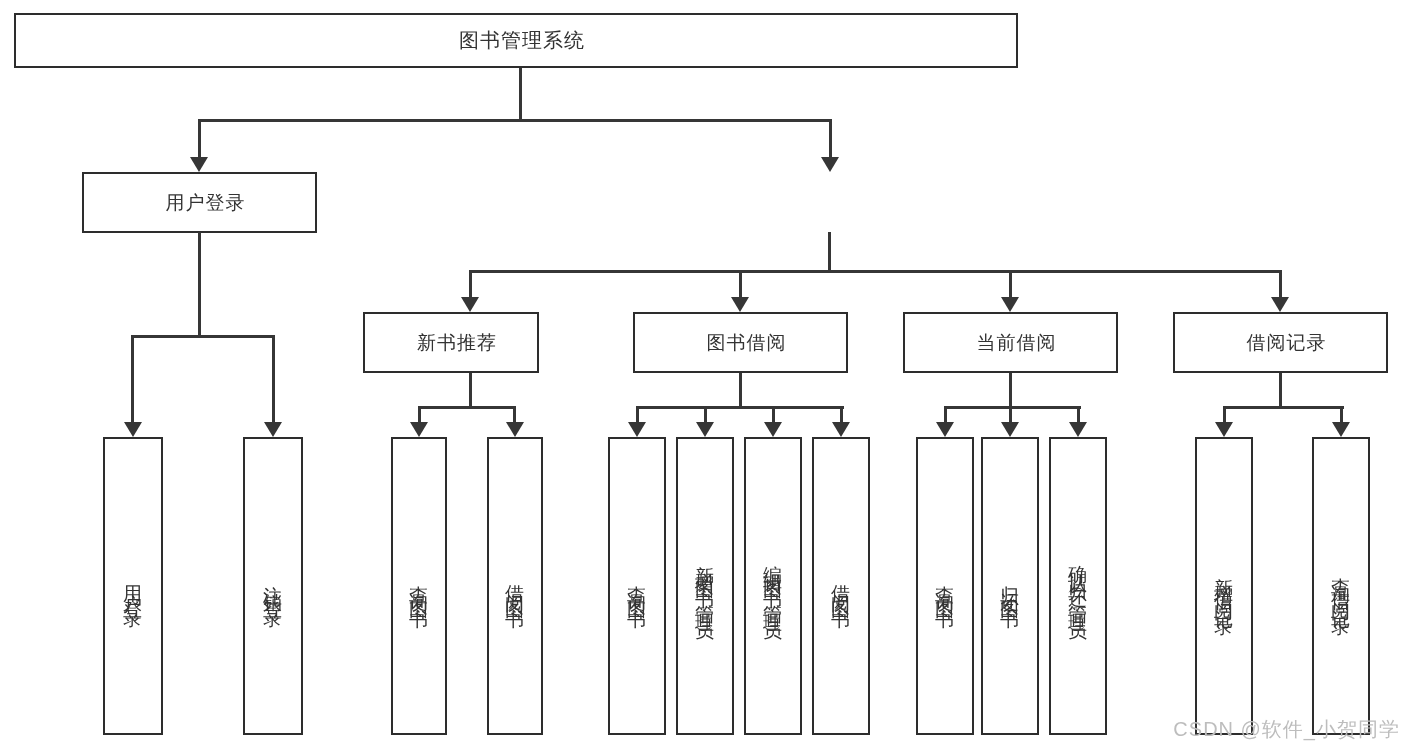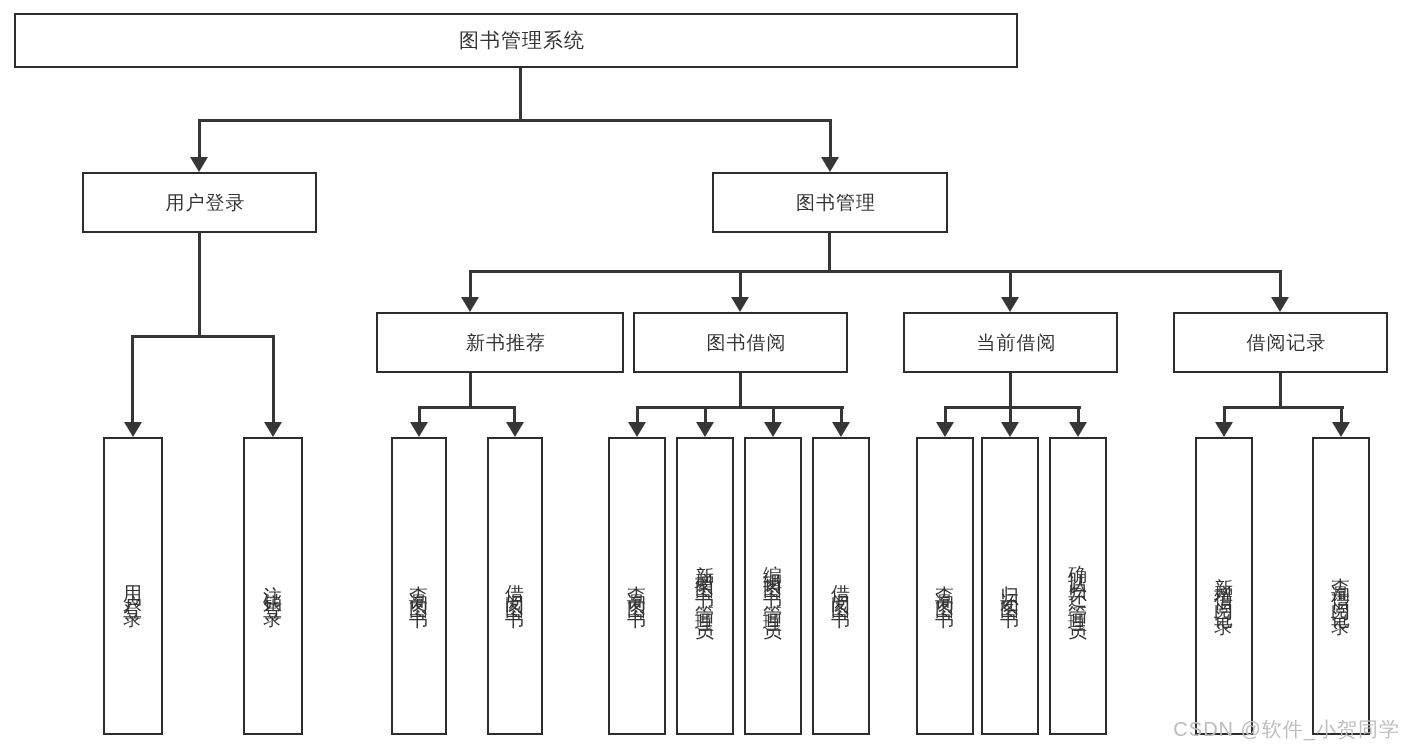--- a/index.html
+++ b/index.html
@@ -63,23 +63,22 @@
   }
 </style>
 </head>
 <body>
 
 <div class="canvas">
 
   <div class="box hbox rootbox" style="left:14px; top:13px; width:1004px; height:55px;">图书管理系统</div>
 
   <div class="box hbox" style="left:82px; top:172px; width:235px; height:61px;">用户登录</div>
-  <div class="box hbox" style="left:712px; top:172px; width:236px; height:61px;">图书管理</div>
 
-  <div class="box hbox" style="left:363px; top:312px; width:248px; height:61px;margin-left:13px;">新书推荐</div>
+  <div class="box hbox" style="left:363px; top:312px; width:176px; height:61px;">新书推荐</div>
   <div class="box hbox" style="left:903px; top:312px; width:215px; height:61px;">当前借阅</div>
   <div class="box hbox" style="left:633px; top:312px; width:215px; height:61px;">图书借阅</div>
   <div class="box hbox" style="left:1173px; top:312px; width:215px; height:61px;">借阅记录</div>
 
   <div class="box vbox" style="left:103px; top:437px; width:60px; height:298px;">用户登录</div>
   <div class="box vbox" style="left:243px; top:437px; width:60px; height:298px;">注销登录</div>
 
   <div class="box vbox" style="left:391px; top:437px; width:56px; height:298px;">查询图书</div>
   <div class="box vbox" style="left:487px; top:437px; width:56px; height:298px;">借阅图书</div>
 

